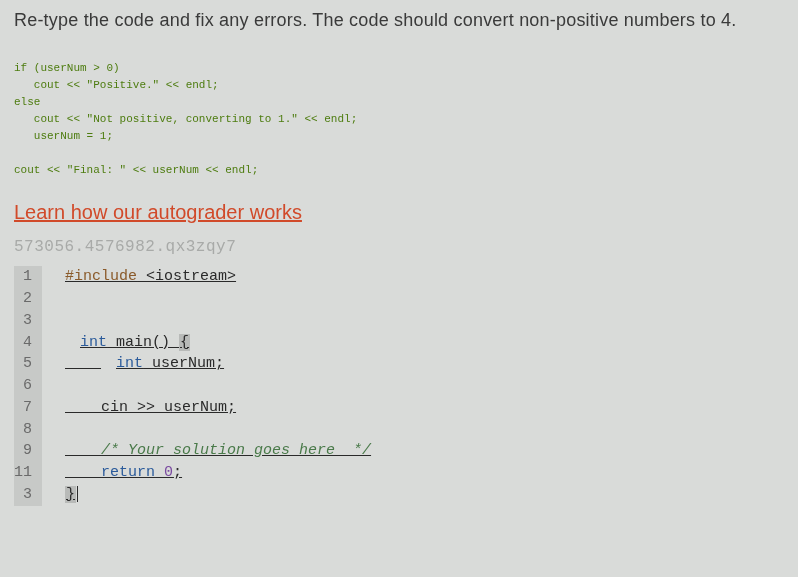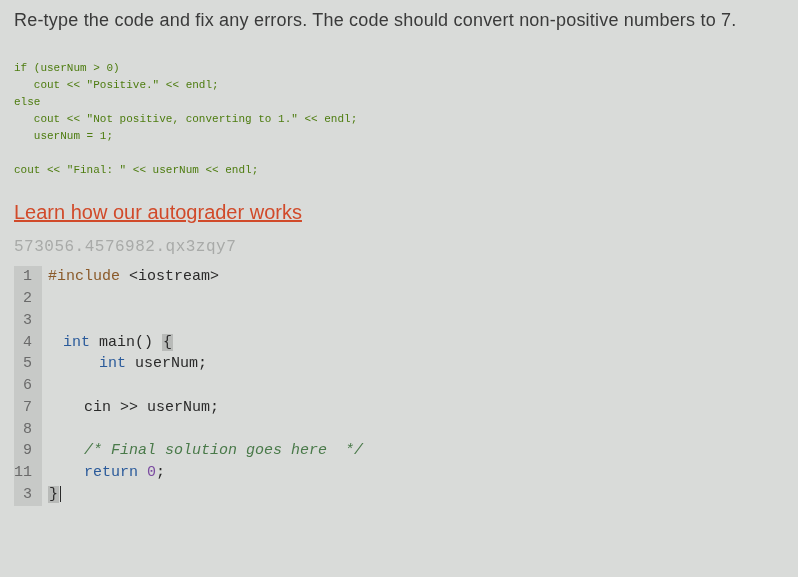--- a/index.html
+++ b/index.html
@@ -55,23 +55,24 @@
     .line-number {
       width: 28px;
       text-align: right;
       padding-right: 10px;
       color: #6a6a6a;
       background: #c7c9c7;
       flex-shrink: 0;
       user-select: none;
     }
     .line-content {
-      padding-left: 6px;
+      padding-left: 23px;
       white-space: pre;
       color: #2a2a2a;
+      text-decoration: underline;
     }
     .kw-preproc { color: #8a5a2a; }
     .kw-blue { color: #2a5a9a; }
     .kw-type { color: #2a5a9a; margin-left: 15px; }
     .kw-comment { color: #4a7a4a; font-style: italic; }
     .kw-num { color: #7a4aa0; }
     .bracket-hl {
       background: #b8bab8;
       padding: 0 1px;
     }
@@ -82,21 +83,21 @@
       background: #2a2a2a;
       vertical-align: middle;
       margin-left: 1px;
     }
   </style>
 </head>
 <body>
 
 
 
-<div class="instruction">Re-type the code and fix any errors. The code should convert non-positive numbers to 7.</div>
+<div class="instruction">Re-type the code and fix any errors. The code should convert non-positive numbers to 4.</div>
 
 <div class="sample-code">
 <span>if (userNum &gt; 0)</span>
 <span>   cout &lt;&lt; "Positive." &lt;&lt; endl;</span>
 <span>else</span>
 <span>   cout &lt;&lt; "Not positive, converting to 1." &lt;&lt; endl;</span>
 <span>   userNum = 1;</span>
 <span></span>
 <span>cout &lt;&lt; "Final: " &lt;&lt; userNum &lt;&lt; endl;</span>
 </div>
@@ -132,21 +133,21 @@
   <div class="code-line">
     <span class="line-number">7</span>
     <span class="line-content"><span>    </span><span>cin &gt;&gt; userNum;</span></span>
   </div>
   <div class="code-line">
     <span class="line-number">8</span>
     <span class="line-content"></span>
   </div>
   <div class="code-line">
     <span class="line-number">9</span>
-    <span class="line-content"><span>    </span><span class="kw-comment">/* Final solution goes here  */</span></span>
+    <span class="line-content"><span>    </span><span class="kw-comment">/* Your solution goes here  */</span></span>
   </div>
   <div class="code-line">
     <span class="line-number">11</span>
     <span class="line-content"><span>    </span><span class="kw-blue">return</span><span class="kw-num"> 0</span><span>;</span></span>
   </div>
   <div class="code-line">
     <span class="line-number">3</span>
     <span class="line-content"><span class="bracket-hl">}</span><span class="cursor"></span></span>
   </div>
 </div>

